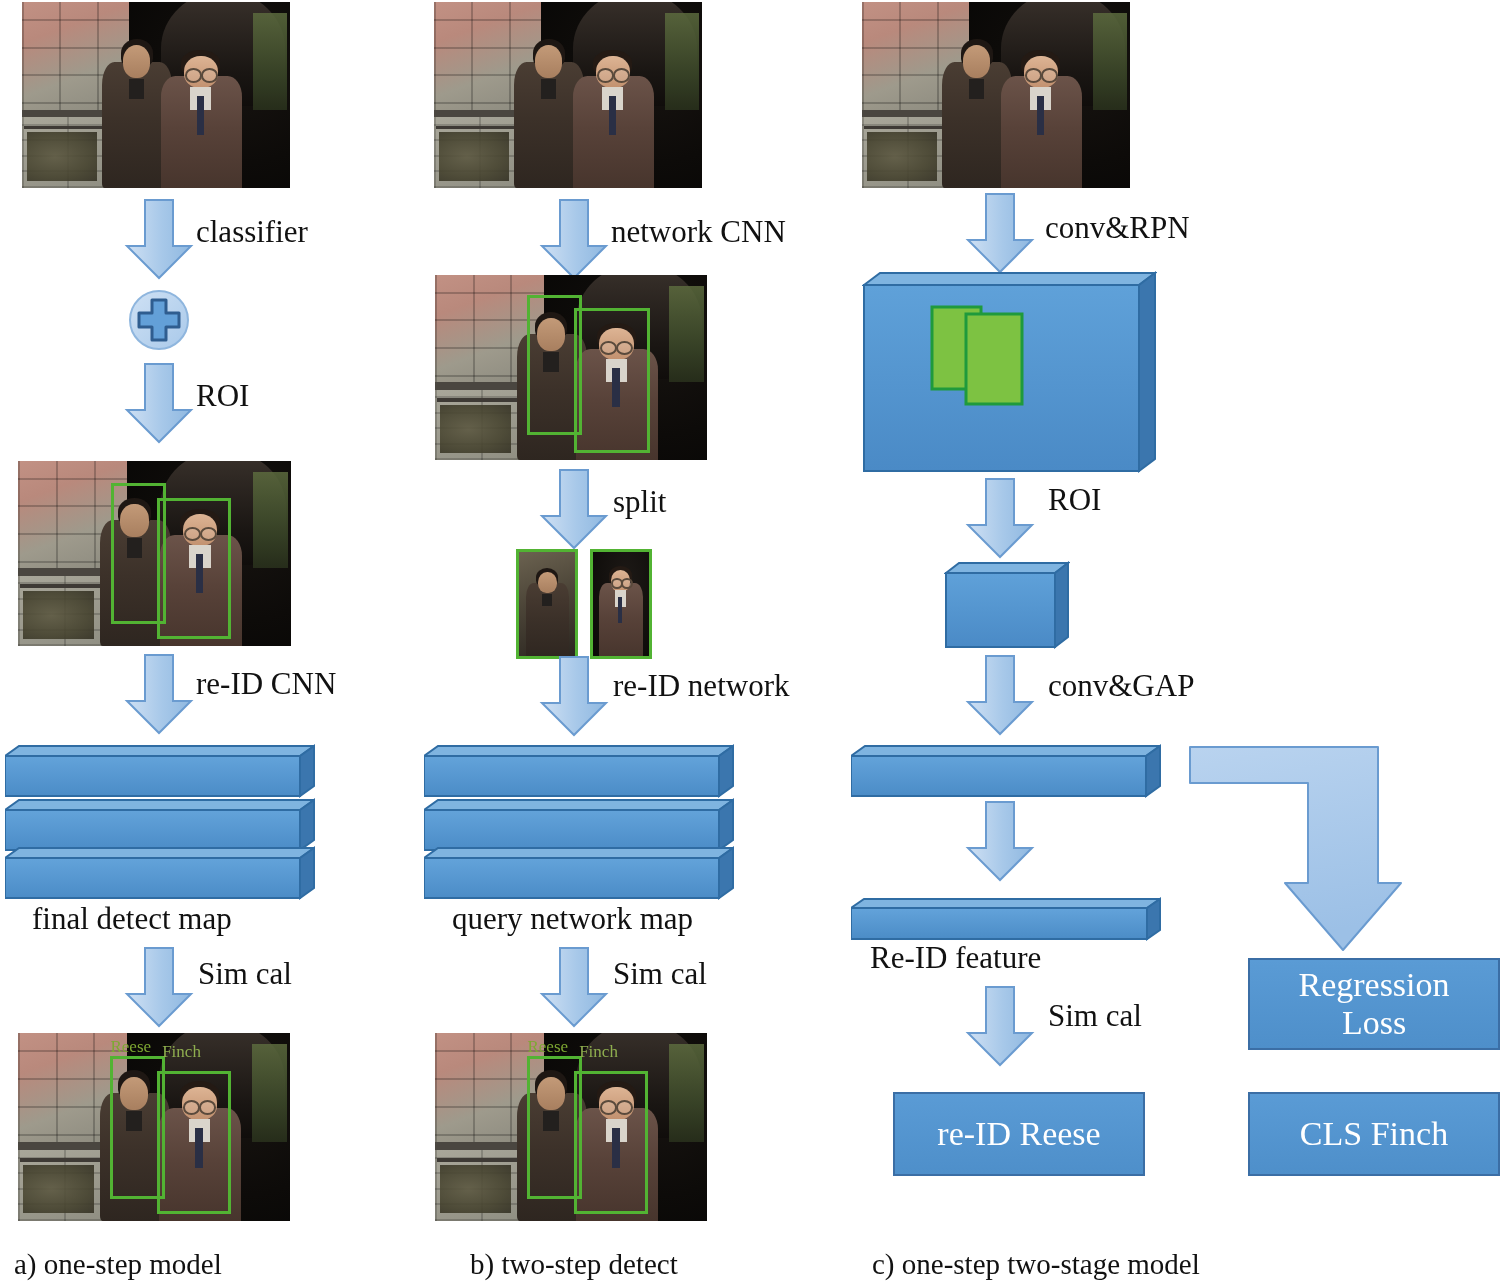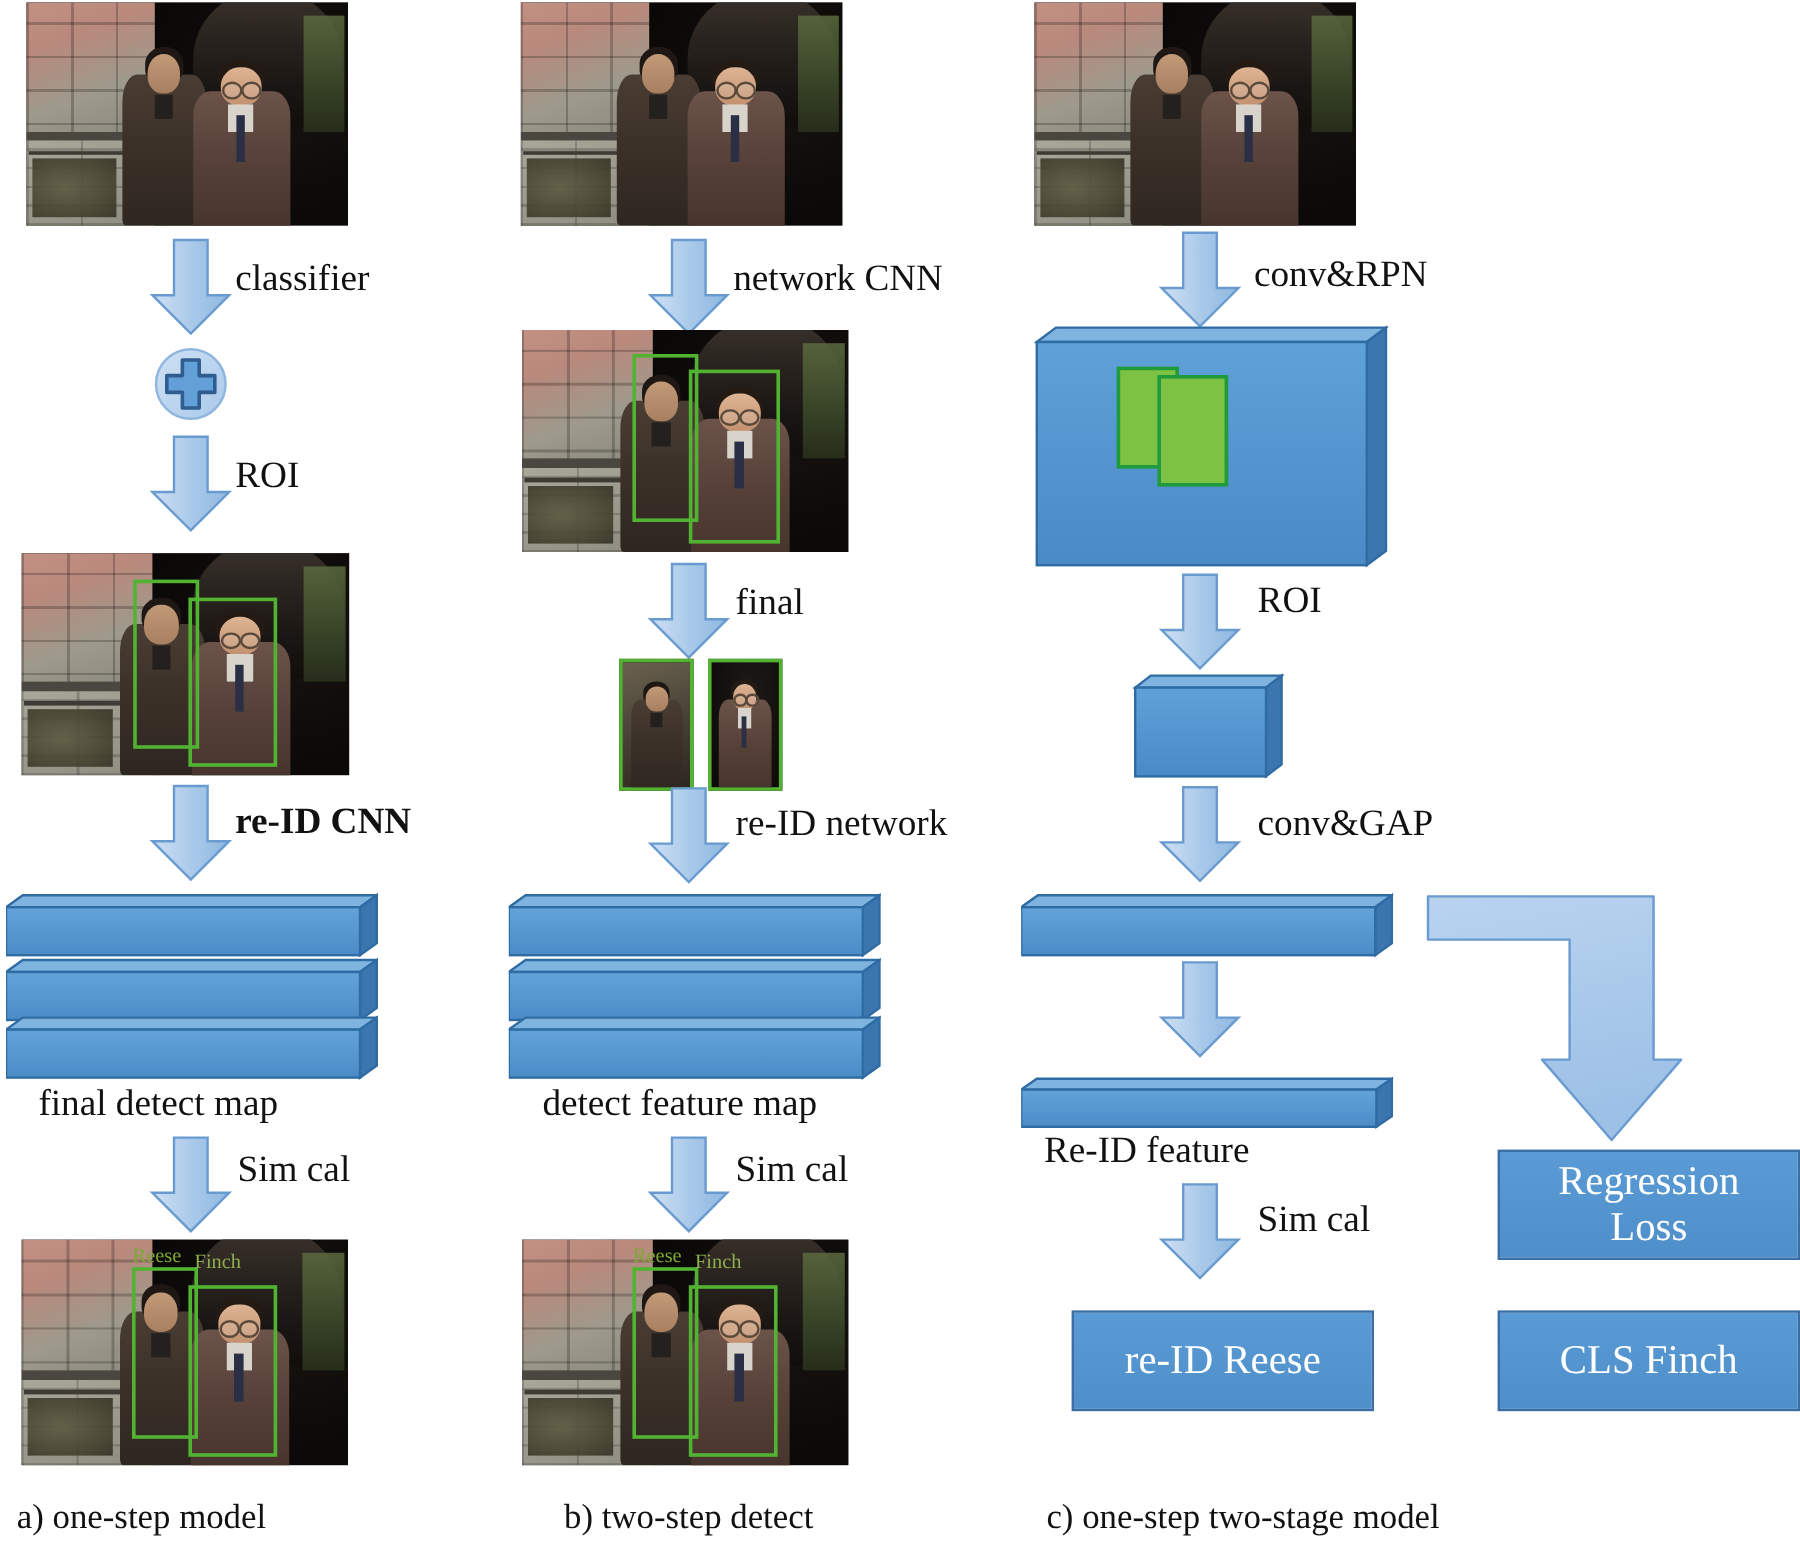--- a/index.html
+++ b/index.html
@@ -158,21 +158,21 @@
   </div>
   <div class="gbox" style="left:34%;top:12%;width:18%;height:73%;"></div>
   <div class="gbox" style="left:51%;top:20%;width:25%;height:73%;"></div>
 </div>
 
 <div class="darrow" style="left:122px;top:653px;width:74px;height:82px;">
   <svg width="74" height="82" viewBox="0 0 74 82">
     <polygon points="23,2 51,2 51,48 69,48 37,80 5,48 23,48" fill="url(#ag1)" stroke="#6a9bd0" stroke-width="2"></polygon>
   </svg>
 </div>
-<div class="lbl" style="left:196px;top:668px;font-weight:bold;">re-ID CNN</div>
+<div class="lbl" style="left:196px;top:668px;">re-ID CNN</div>
 
 <div class="slab" style="left:5px;top:744px;width:310px;height:54px;">
   <svg width="310" height="54" viewBox="0 0 310 54">
     <defs>
         <linearGradient id="sg1" x1="0" y1="0" x2="0" y2="1">
       <stop offset="0%" stop-color="#63a3da"></stop>
           <stop offset="100%" stop-color="#4b8cc7"></stop>
         </linearGradient>
       </defs>
     <polygon points="0,12 14,2 309,2 295,12" fill="#7fb4e0" stroke="#2f6ca3" stroke-width="2"></polygon>
@@ -291,21 +291,21 @@
   </div>
   <div class="gbox" style="left:34%;top:11%;width:18%;height:72%;"></div>
   <div class="gbox" style="left:51%;top:18%;width:26%;height:75%;"></div>
 </div>
 
 <div class="darrow" style="left:537px;top:468px;width:74px;height:82px;">
   <svg width="74" height="82" viewBox="0 0 74 82">
     <polygon points="23,2 51,2 51,48 69,48 37,80 5,48 23,48" fill="url(#ag1)" stroke="#6a9bd0" stroke-width="2"></polygon>
   </svg>
 </div>
-<div class="lbl" style="left:613px;top:486px;">final</div>
+<div class="lbl" style="left:613px;top:486px;">split</div>
 
 <div class="photo" style="left:516px;top:549px;width:56px;height:104px;border:3px solid #52b333;">
   <div style="position:absolute;inset:0;background:linear-gradient(160deg,#6b6250 0%,#4c4538 45%,#2b2620 100%);"></div>
   <div class="p manA" style="left:12%;top:30%;width:78%;height:74%;">
     <div class="coat"></div>
     <div class="hair" style="left:24%;top:-20%;width:50%;height:24%;"></div>
     <div class="head" style="left:27%;top:-15%;width:44%;height:28%;"></div>
     <div class="shirt" style="left:38%;top:14%;width:22%;height:16%;"></div>
   </div>
 </div>
@@ -343,21 +343,21 @@
     <rect x="0" y="12" width="295" height="40" fill="url(#sg1)" stroke="#2f6ca3" stroke-width="2"></rect>
   </svg>
 </div>
 <div class="slab" style="left:424px;top:846px;width:310px;height:54px;">
   <svg width="310" height="54" viewBox="0 0 310 54">
     <polygon points="0,12 14,2 309,2 295,12" fill="#7fb4e0" stroke="#2f6ca3" stroke-width="2"></polygon>
     <polygon points="295,12 309,2 309,42 295,52" fill="#3b76ae" stroke="#2f6ca3" stroke-width="2"></polygon>
     <rect x="0" y="12" width="295" height="40" fill="url(#sg1)" stroke="#2f6ca3" stroke-width="2"></rect>
   </svg>
 </div>
-<div class="lbl" style="left:452px;top:903px;">detect feature map</div>
+<div class="lbl" style="left:452px;top:903px;">query network map</div>
 
 <div class="darrow" style="left:537px;top:946px;width:74px;height:82px;">
   <svg width="74" height="82" viewBox="0 0 74 82">
     <polygon points="23,2 51,2 51,48 69,48 37,80 5,48 23,48" fill="url(#ag1)" stroke="#6a9bd0" stroke-width="2"></polygon>
   </svg>
 </div>
 <div class="lbl" style="left:613px;top:958px;">Sim cal</div>
 
 <div class="photo" style="left:435px;top:1033px;width:272px;height:188px;">
   <div class="wall"></div>

